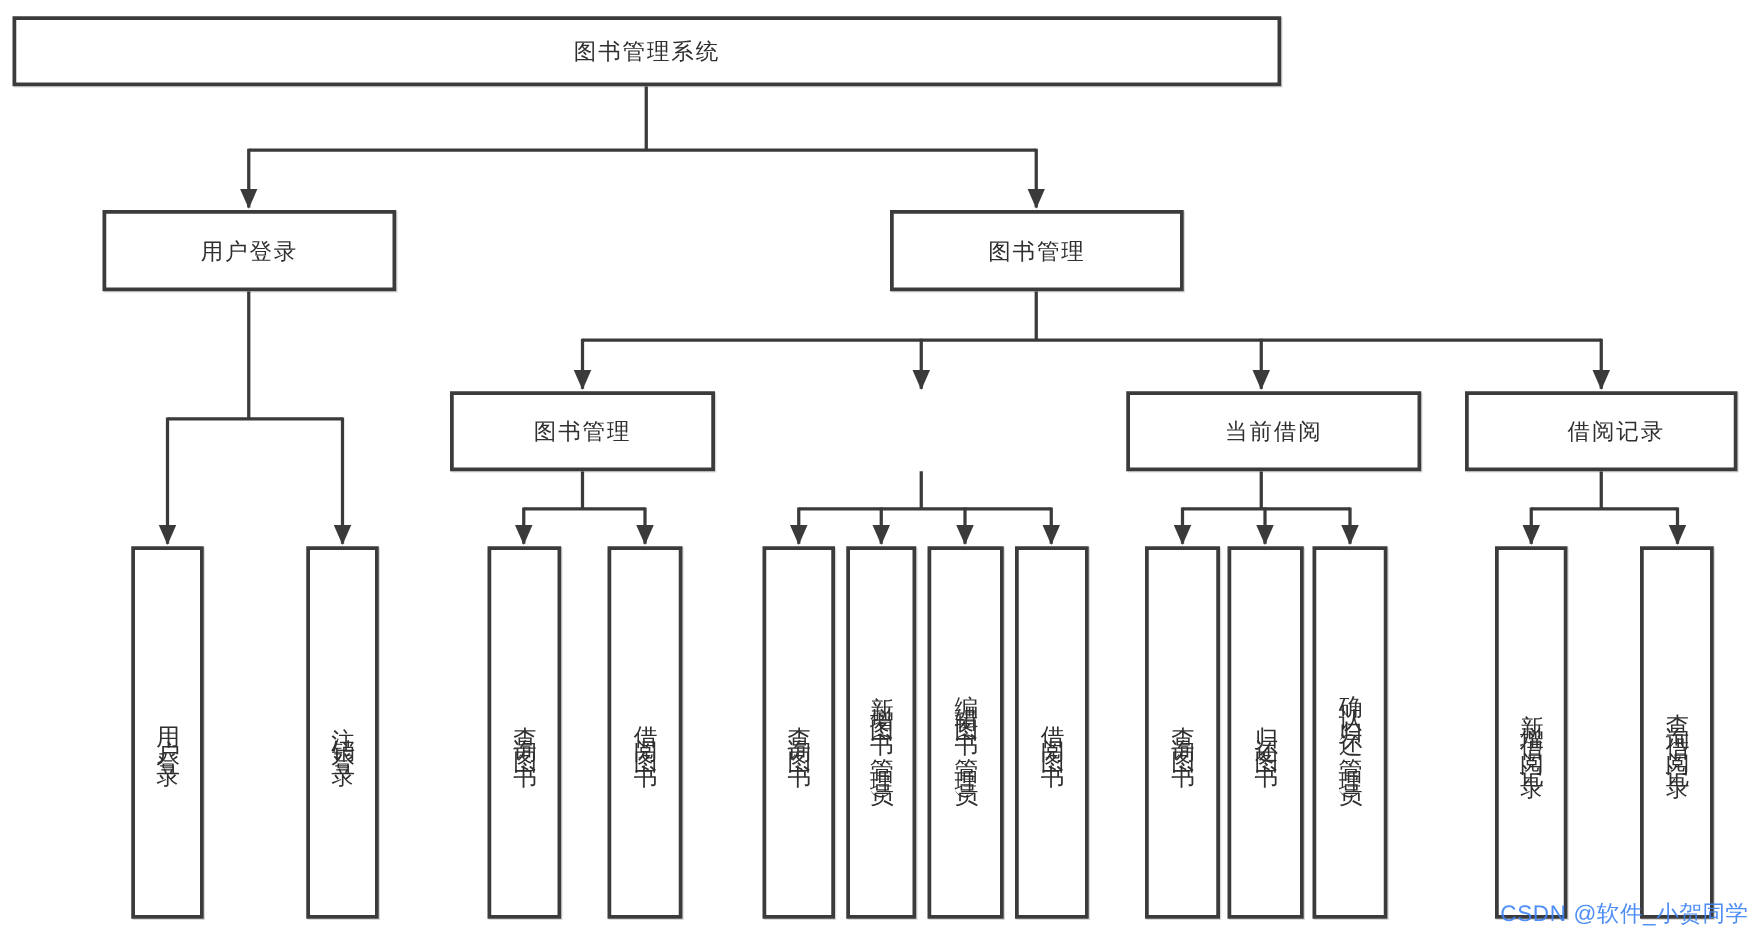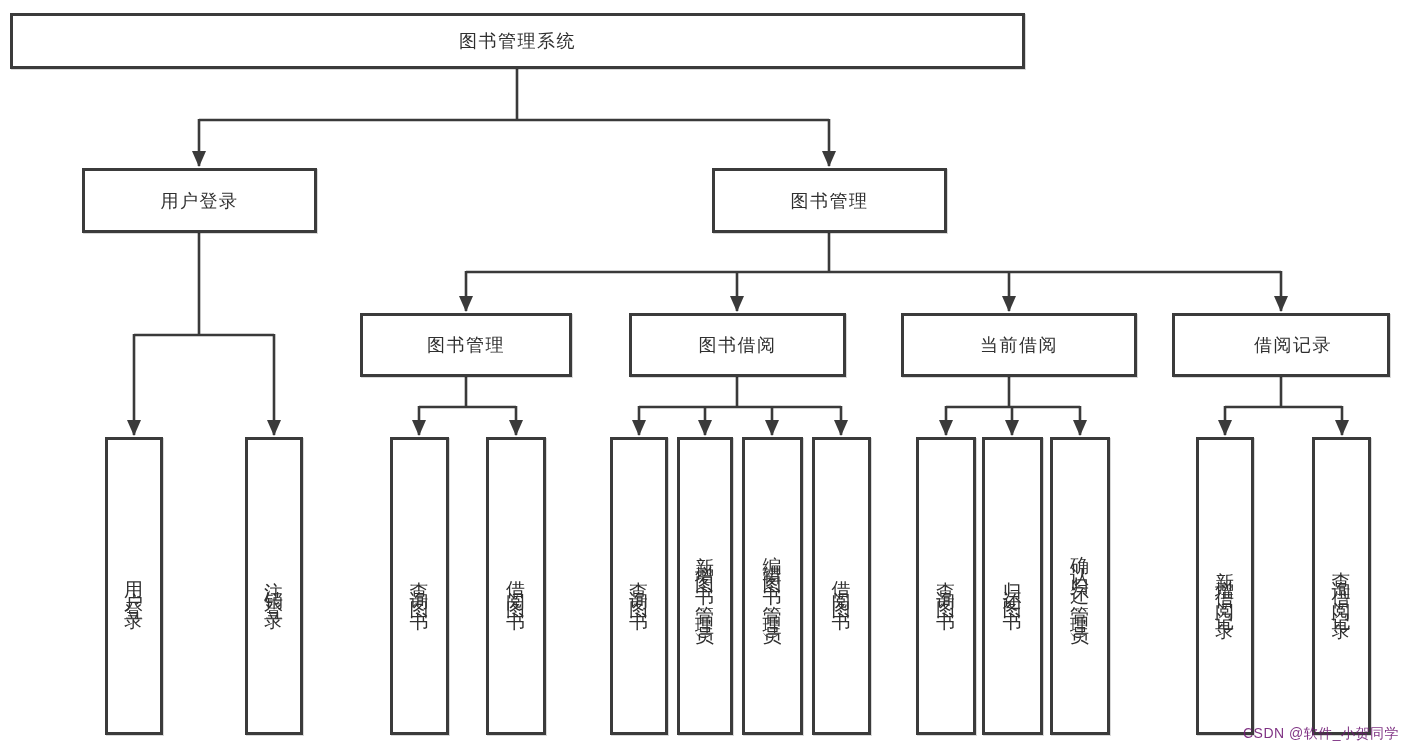--- a/index.html
+++ b/index.html
@@ -16,21 +16,21 @@
     color:#2f2f2f; font-size:18px; letter-spacing:1.5px;
     box-shadow:1px 1px 0 rgba(0,0,0,0.15);
   }
   .leaf { font-size:19px; }
   .vtext {
     writing-mode:vertical-rl; text-orientation:mixed;
     letter-spacing:10px; line-height:1; color:#2f2f2f;
   }
   .watermark {
     position:absolute; right:6px; bottom:4px; z-index:5;
-    color:#701a75; opacity:0.9; font-size:14px; letter-spacing:0.5px;
+    color:#3b82f6; opacity:0.9; font-size:18px; letter-spacing:0.5px;
     pointer-events:none;
   }
 </style>
 </head>
 <body>
 
 <div class="canvas">
 
   <svg class="connectors" width="1405" height="747" viewBox="0 0 1405 747" xmlns="http://www.w3.org/2000/svg">
     <defs>
@@ -72,21 +72,20 @@
     <line class="conn" x1="1225" y1="406" x2="1225" y2="435" marker-end="url(#arr)"></line>
     <line class="conn" x1="1342" y1="406" x2="1342" y2="435" marker-end="url(#arr)"></line>
   </svg>
 
   <div class="node" style="left:10px; top:13px; width:1015px; height:56px;">图书管理系统</div>
 
   <div class="node" style="left:82px; top:168px; width:235px; height:65px;">用户登录</div>
   <div class="node" style="left:712px; top:168px; width:235px; height:65px;font-family:Liberation Mono, monospace;">图书管理</div>
 
   <div class="node" style="left:360px; top:313px; width:212px; height:64px;">图书管理</div>
-  <div class="node" style="left:629px; top:313px; width:217px; height:64px;">图书借阅</div>
   <div class="node" style="left:901px; top:313px; width:236px; height:64px;">当前借阅</div>
   <div class="node" style="left:1172px; top:313px; width:218px; height:64px;padding-left:24px;">借阅记录</div>
 
   <div class="node leaf" style="left:105px; top:437px; width:58px; height:298px;">
     <span class="vtext">用户登录</span>
   </div>
   <div class="node leaf" style="left:245px; top:437px; width:58px; height:298px;">
     <span class="vtext">注销登录</span>
   </div>
 

